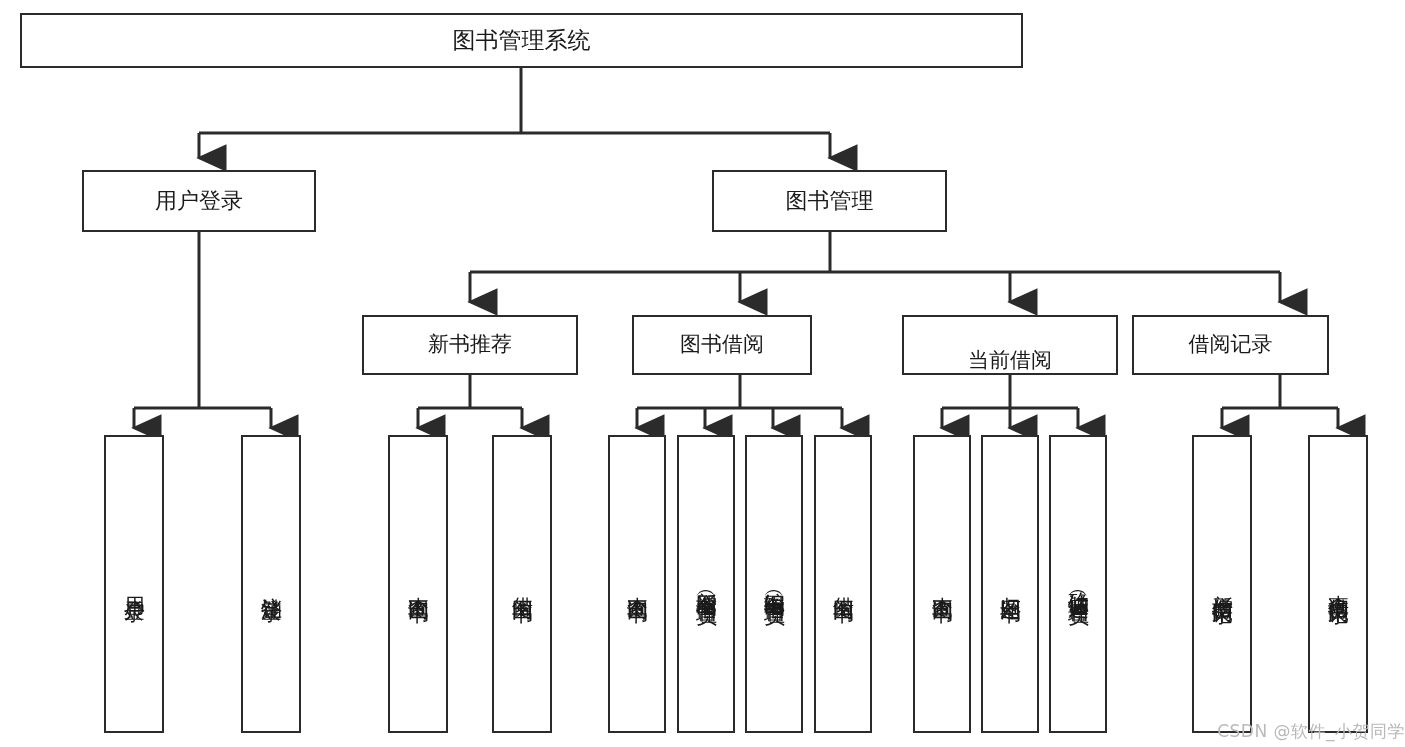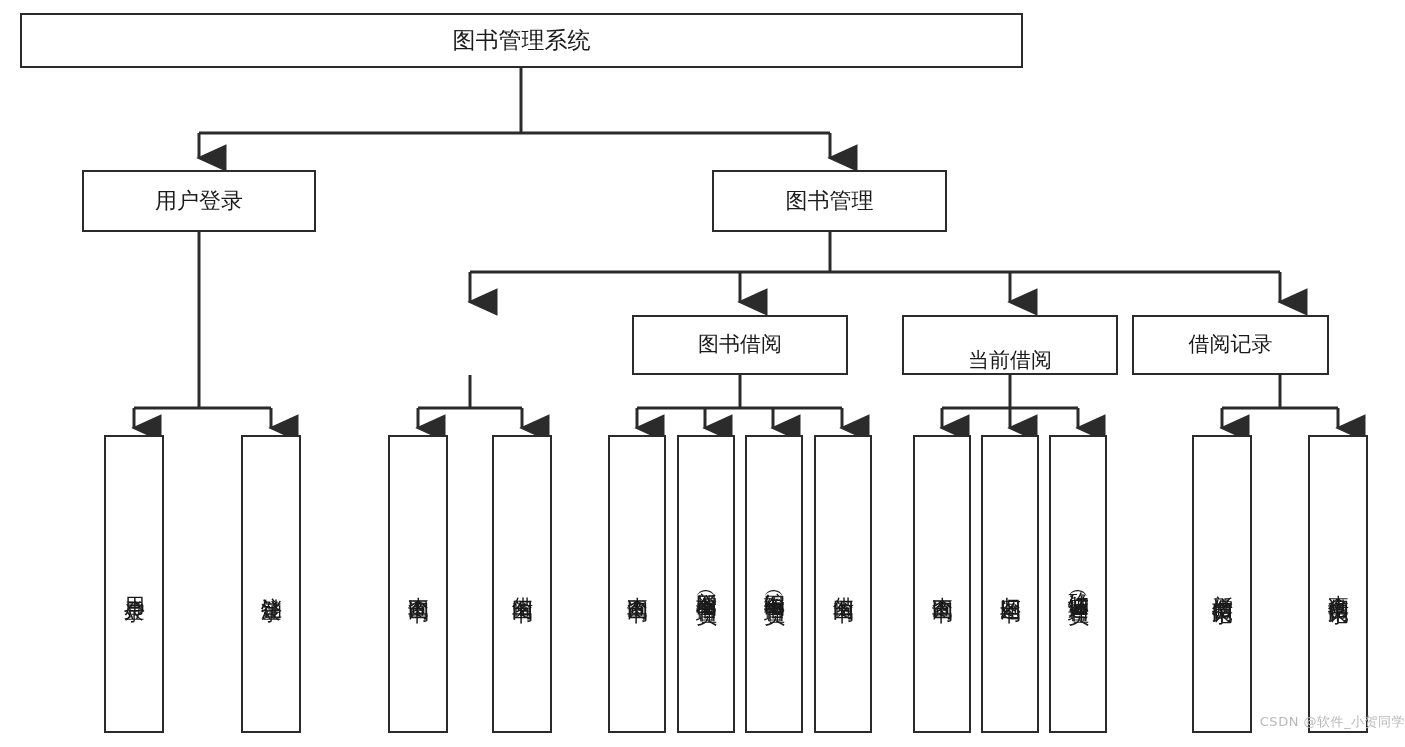--- a/index.html
+++ b/index.html
@@ -50,22 +50,22 @@
     font-size: 21px;
     writing-mode: vertical-rl;
     text-orientation: upright;
     letter-spacing: 2px;
     white-space: nowrap;
     line-height: 1;
   }
   .watermark {
     position: absolute;
     right: 8px;
-    bottom: 16px;
-    font-size: 13px;
+    bottom: 4px;
+    font-size: 17px;
     color: #b9b9b9;
     white-space: nowrap;
     letter-spacing: 0.5px;
     margin-top: 32px;
   }
 </style>
 </head>
 <body>
 
 <div id="canvas">
@@ -124,21 +124,24 @@
     <span class="lbl">图书管理系统</span>
   </div>
 
   <div class="node l2" style="left:82px; top:170px; width:234px; height:62px;">
     <span class="lbl">用户登录</span>
   </div>
   <div class="node l2" style="left:712px; top:170px; width:235px; height:62px;">
     <span class="lbl">图书管理</span>
   </div>
 
-  <div class="node l3" style="left:632px; top:315px; width:216px; height:60px;">
+  <div class="node l3" style="left:362px; top:315px; width:216px; height:60px;">
+    <span class="lbl">新书推荐</span>
+  </div>
+  <div class="node l3" style="left:632px; top:315px; width:180px; height:60px;">
     <span class="lbl">图书借阅</span>
   </div>
   <div class="node l3" style="left:902px; top:315px; width:216px; height:60px;align-items:flex-end;">
     <span class="lbl">当前借阅</span>
   </div>
   <div class="node l3" style="left:1132px; top:315px; width:197px; height:60px;">
     <span class="lbl">借阅记录</span>
   </div>
 
   <div class="node leaf" style="left:104px; top:435px; width:60px; height:298px;">

